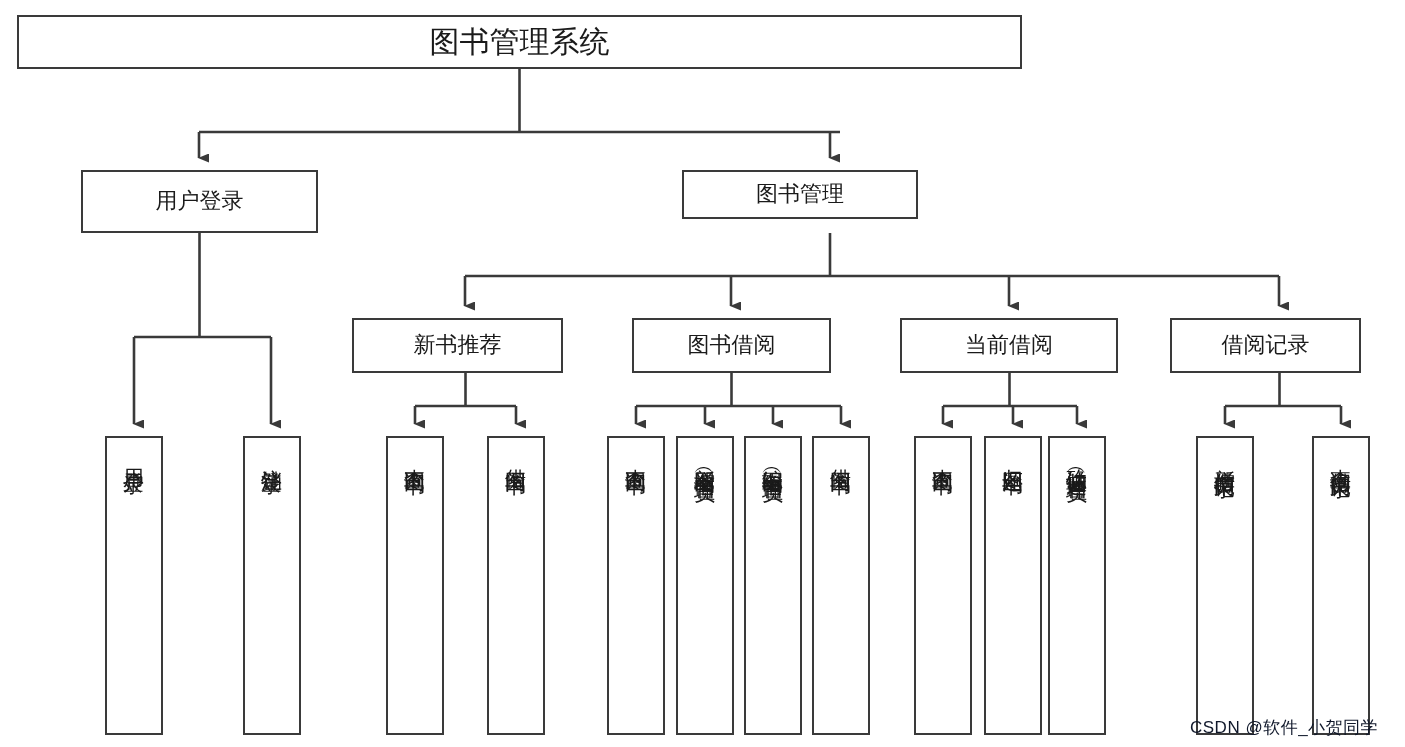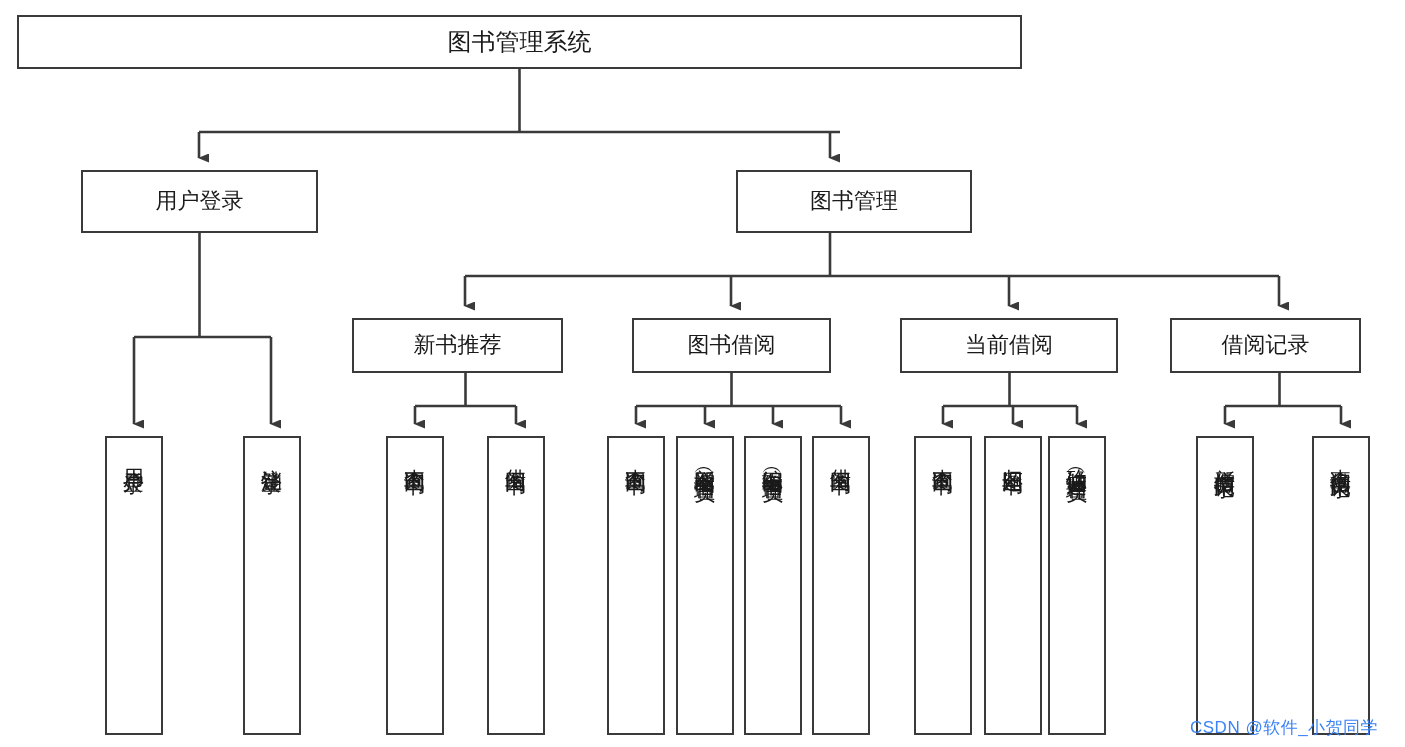--- a/index.html
+++ b/index.html
@@ -39,42 +39,42 @@
     display: block;
     text-align: center;
     line-height: 1.12;
     white-space: nowrap;
   }
   
   .node.horiz .node-label {
     font-size: 22px;
   }
   .node.root .node-label {
-    font-size: 24px;
+    font-size: 30px;
   }
   
   .node.leaf {
     align-items: flex-start;
     justify-content: center;
     padding-top: 14px;
   }
   .node.leaf .node-label {
     writing-mode: vertical-rl;
     text-orientation: upright;
     font-size: 21px;
     letter-spacing: 2px;
     line-height: 1.1;
     white-space: nowrap;
   }
   .watermark {
     position: absolute;
     left: 1190px;
     top: 716px;
     font-size: 17px;
-    color: #3b82f6;
+    color: #0f172a;
     white-space: nowrap;
     letter-spacing: 0.5px;
   }
 </style>
 </head>
 <body>
 
 <div id="canvas">
 
   <svg id="edges" viewBox="0 0 1405 747" width="1405" height="747" xmlns="http://www.w3.org/2000/svg">
@@ -127,21 +127,21 @@
     </g>
   </svg>
 
   <div class="node horiz root" id="node-root" style="left: 17px; top: 15px; width: 1005px; height: 54px;">
     <span class="node-label">图书管理系统</span>
   </div>
 
   <div class="node horiz" id="node-l2-0" style="left: 81px; top: 170px; width: 237px; height: 63px;">
     <span class="node-label">用户登录</span>
   </div>
-  <div class="node horiz" id="node-l2-1" style="left: 736px; top: 170px; width: 236px; height: 63px; justify-content: center;">
+  <div class="node horiz" id="node-l2-1" style="left: 682px; top: 170px; width: 236px; height: 49px; justify-content: center;">
     <span class="node-label">图书管理</span>
   </div>
 
   <div class="node horiz" id="node-l3-0" style="left: 352px; top: 318px; width: 211px; height: 55px;">
     <span class="node-label">新书推荐</span>
   </div>
   <div class="node horiz" id="node-l3-2" style="left: 900px; top: 318px; width: 218px; height: 55px;">
     <span class="node-label">当前借阅</span>
   </div>
   <div class="node horiz" id="node-l3-1" style="left: 632px; top: 318px; width: 199px; height: 55px;">

